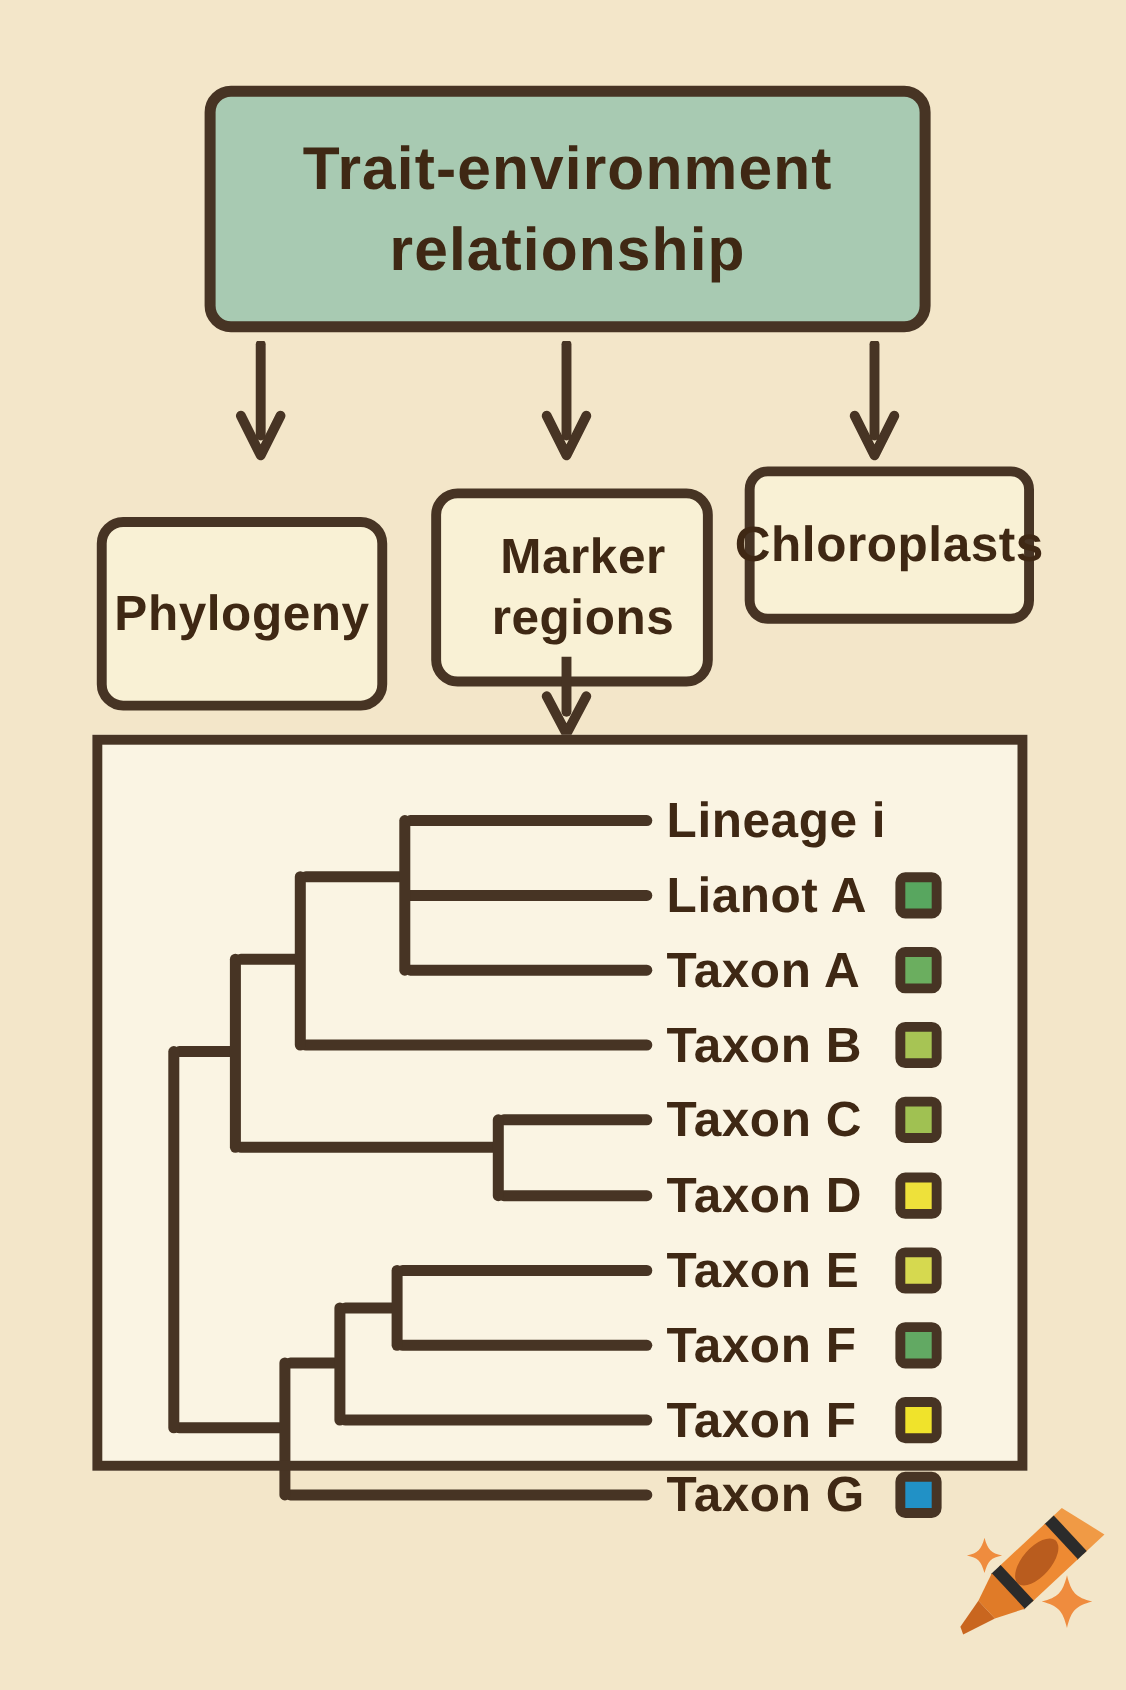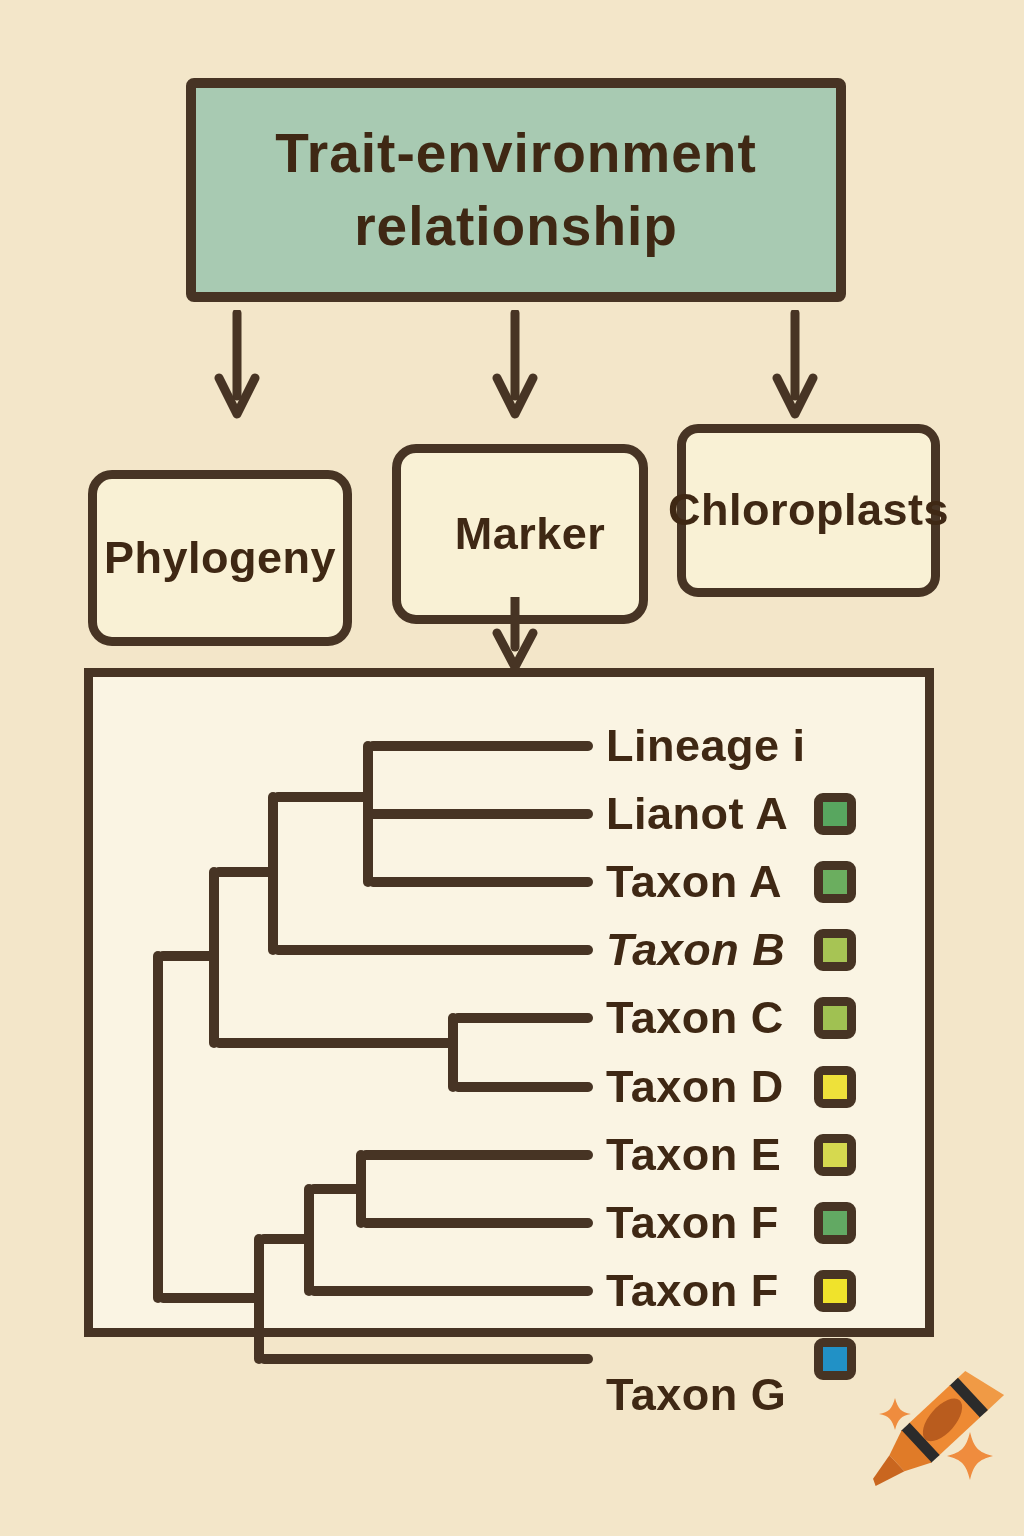--- a/index.html
+++ b/index.html
@@ -26,32 +26,32 @@
     border-radius:24px;
     display:flex;
     flex-direction:column;
     align-items:center;
     justify-content:center;
     text-align:center;
   }
   .title-box{
     left:186px;top:78px;width:660px;height:224px;
     background:var(--green);
-    border-width:10px;border-radius:8px;
+    border-width:10px;border-radius:24px;
     font-size:55px;font-weight:700;letter-spacing:1px;
     line-height:1.32;
   }
   .flow-box{
     background:var(--cream);
     font-size:45px;font-weight:700;letter-spacing:0.5px;
     line-height:1.22;
   }
   .box-phylogeny{left:88px;top:422px;width:264px;height:176px;margin-top:48px;}
   .box-marker{left:392px;top:444px;width:256px;height:180px;padding-left:20px;}
-  .box-chloroplasts{left:677px;top:424px;width:263px;height:173px;border-radius:21px;}
+  .box-chloroplasts{left:677px;top:424px;width:263px;height:143px;border-radius:21px;}
   .arrow{position:absolute;}
   .tree-panel{
     position:absolute;
     left:84px;top:668px;width:850px;height:669px;
     background:var(--panel);
   }
   .panel-border{
     position:absolute;inset:0;
     border:9px solid var(--ink);
     pointer-events:none;
@@ -101,20 +101,21 @@
 <svg class="arrow" style="left:771px;top:310px" width="48" height="112" viewBox="0 0 48 112">
   <path d="M24 3 L24 86" stroke="#473424" stroke-width="9" stroke-linecap="round" fill="none"></path>
   <path d="M6 68 L24 104 L42 68" stroke="#473424" stroke-width="9" stroke-linecap="round" stroke-linejoin="round" fill="none"></path>
 </svg>
 
 <div class="box flow-box box-phylogeny">
   <span>Phylogeny</span>
 </div>
 <div class="box flow-box box-marker">
   <span>Marker</span>
+  <span>regions</span>
 </div>
 <div class="box flow-box box-chloroplasts">
   <span>Chloroplasts</span>
 </div>
 
 <svg class="arrow" style="left:491px;top:597px" width="48" height="76" viewBox="0 0 48 76">
   <path d="M24 0 L24 50" stroke="#473424" stroke-width="9" stroke-linecap="round" fill="none"></path>
   <path d="M6 36 L24 70 L42 36" stroke="#473424" stroke-width="9" stroke-linecap="round" stroke-linejoin="round" fill="none"></path>
 </svg>
 
@@ -147,33 +148,33 @@
   <div class="tln" style="left:272px;top:482px;width:10px;height:78px"></div>
   <div class="tln" style="left:220px;top:516px;width:10px;height:112px"></div>
   <div class="tln" style="left:170px;top:566px;width:10px;height:130px"></div>
 
   <div>
       <span class="leaf-label" style="top: 78px;">Lineage i</span>
       <span class="leaf-label" style="top: 146.1px;">Lianot A</span>
       <div class="trait-square" style="top: 146.1px; background: rgb(88, 166, 95);"></div>
       <span class="leaf-label" style="top: 214.2px; text-align: right;">Taxon A</span>
       <div class="trait-square" style="top: 214.2px; background: rgb(107, 174, 95);"></div>
-      <span class="leaf-label" style="top: 282.3px; font-style: italic;">Taxon B</span>
+      <span class="leaf-label" style="top: 282.3px;">Taxon B</span>
       <div class="trait-square" style="top: 282.3px; background: rgb(167, 196, 84);"></div>
       <span class="leaf-label" style="top: 350.4px;">Taxon C</span>
       <div class="trait-square" style="top: 350.4px; background: rgb(160, 193, 82);"></div>
       <span class="leaf-label" style="top: 418.5px;">Taxon D</span>
       <div class="trait-square" style="top: 418.5px; background: rgb(238, 225, 58);"></div>
       <span class="leaf-label" style="top: 486.6px;">Taxon E</span>
       <div class="trait-square" style="top: 486.6px; background: rgb(214, 217, 79);"></div>
       <span class="leaf-label" style="top: 554.7px;">Taxon F</span>
       <div class="trait-square" style="top: 554.7px; background: rgb(98, 169, 99);"></div>
       <span class="leaf-label" style="top: 622.8px;">Taxon F</span>
       <div class="trait-square" style="top: 622.8px; background: rgb(240, 227, 43);"></div>
-      <span class="leaf-label" style="top: 690.9px; margin-top: 36px;">Taxon G</span>
+      <span class="leaf-label" style="top: 690.9px;">Taxon G</span>
       <div class="trait-square" style="top: 690.9px; background: rgb(33, 145, 198);"></div>
     </div>
 
   <div class="panel-border"></div>
 </div>
 
 <svg class="watermark" viewBox="0 0 164 168">
   <path d="M37 32 C40 43 43 46 53 48 C43 50 40 53 37 64 C34 53 31 50 21 48 C31 46 34 43 37 32 Z" fill="#ef8c3e"></path>
   <path d="M112 66 C116 82 120 86 135 90 C120 94 116 98 112 114 C108 98 104 94 89 90 C104 86 108 82 112 66 Z" fill="#ef8c3e"></path>
   <g transform="translate(74,66) rotate(47)">

